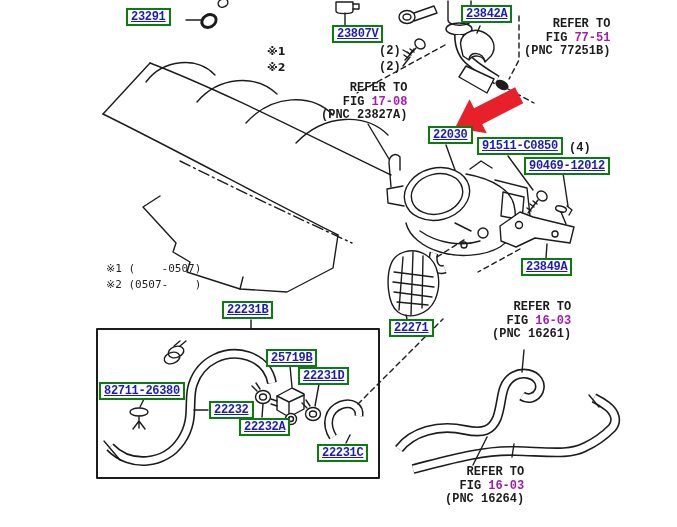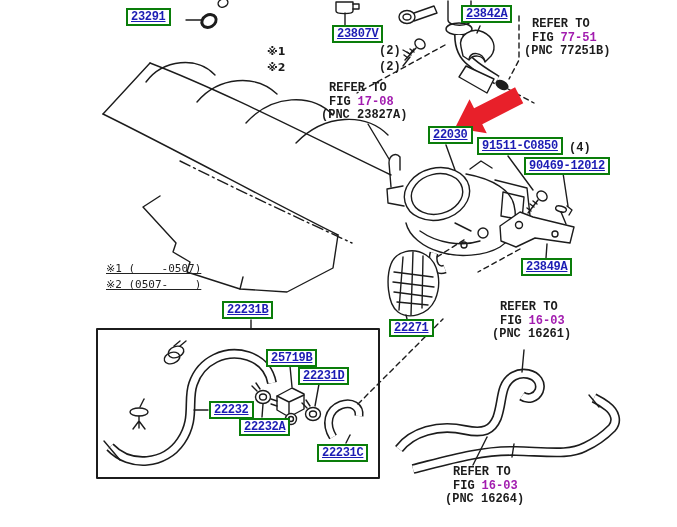--- a/index.html
+++ b/index.html
@@ -7,24 +7,24 @@
           font-family:"Liberation Mono","DejaVu Sans Mono",monospace;}
   #lineart{position:absolute;left:0;top:0;z-index:1;}
   .plabel{position:absolute;z-index:3;border:2px solid #0a7d0a;background:#fff;color:#1c1cb4;
           font:bold 12px/14px "Liberation Mono","DejaVu Sans Mono",monospace;
           padding:0 3px;text-decoration:underline;white-space:nowrap;letter-spacing:-0.3px;}
   .qty,.mark{position:absolute;z-index:3;color:#1c1c1c;
           font:bold 12px/16px "Liberation Mono","DejaVu Sans Mono",monospace;}
   .mark{font-family:"DejaVu Sans","Liberation Mono",monospace;font-size:11px;}
   .refer{position:absolute;z-index:2;color:#1c1c1c;white-space:nowrap;
           font:bold 12px/13.5px "Liberation Mono","DejaVu Sans Mono",monospace;}
-  .refer .ind{margin-left:8px;}
+  .refer .ind{margin-left:8px;text-align:right;}
   .refer .fig-num{color:#a21caf;margin-left:7px;}
   .fnote{position:absolute;z-index:2;color:#222;white-space:pre;
-          font:normal 11px/15px "DejaVu Sans Mono","DejaVu Sans",monospace;text-decoration:underline;}
+          font:normal 11px/15px "DejaVu Sans Mono","DejaVu Sans",monospace;}
 </style>
 </head>
 <body>
 
 <div id="canvas">
 
   <svg id="lineart" width="677" height="527" viewBox="0 0 677 527">
     <g fill="none" stroke="#1c1c1c" stroke-width="1.4" stroke-linecap="round" stroke-linejoin="round">
 
       <g>
@@ -196,20 +196,21 @@
   </svg>
 
   <div class="plabel" style="left:126px;top:8px">23291</div>
   <div class="plabel" style="left:332px;top:25px">23807V</div>
   <div class="plabel" style="left:461px;top:5px">23842A</div>
   <div class="plabel" style="left:428px;top:126px">22030</div>
   <div class="plabel" style="left:477px;top:137px">91511-C0850</div>
   <div class="plabel" style="left:524px;top:157px">90469-12012</div>
   <div class="plabel" style="left:521px;top:258px">23849A</div>
   <div class="plabel" style="left:222px;top:301px">22231B</div>
+  <div class="plabel" style="left:99px;top:382px">82711-26380</div>
   <div class="plabel" style="left:209px;top:401px">22232</div>
   <div class="plabel" style="left:266px;top:349px">25719B</div>
   <div class="plabel" style="left:298px;top:367px">22231D</div>
   <div class="plabel" style="left:239px;top:418px">22232A</div>
   <div class="plabel" style="left:317px;top:444px">22231C</div>
   <div class="plabel" style="left:389px;top:319px">22271</div>
 
   <span class="mark" style="left:267px;top:44px">※1</span>
   <span class="mark" style="left:267px;top:60px">※2</span>
   <span class="qty" style="left:379px;top:43px">(2)</span>

